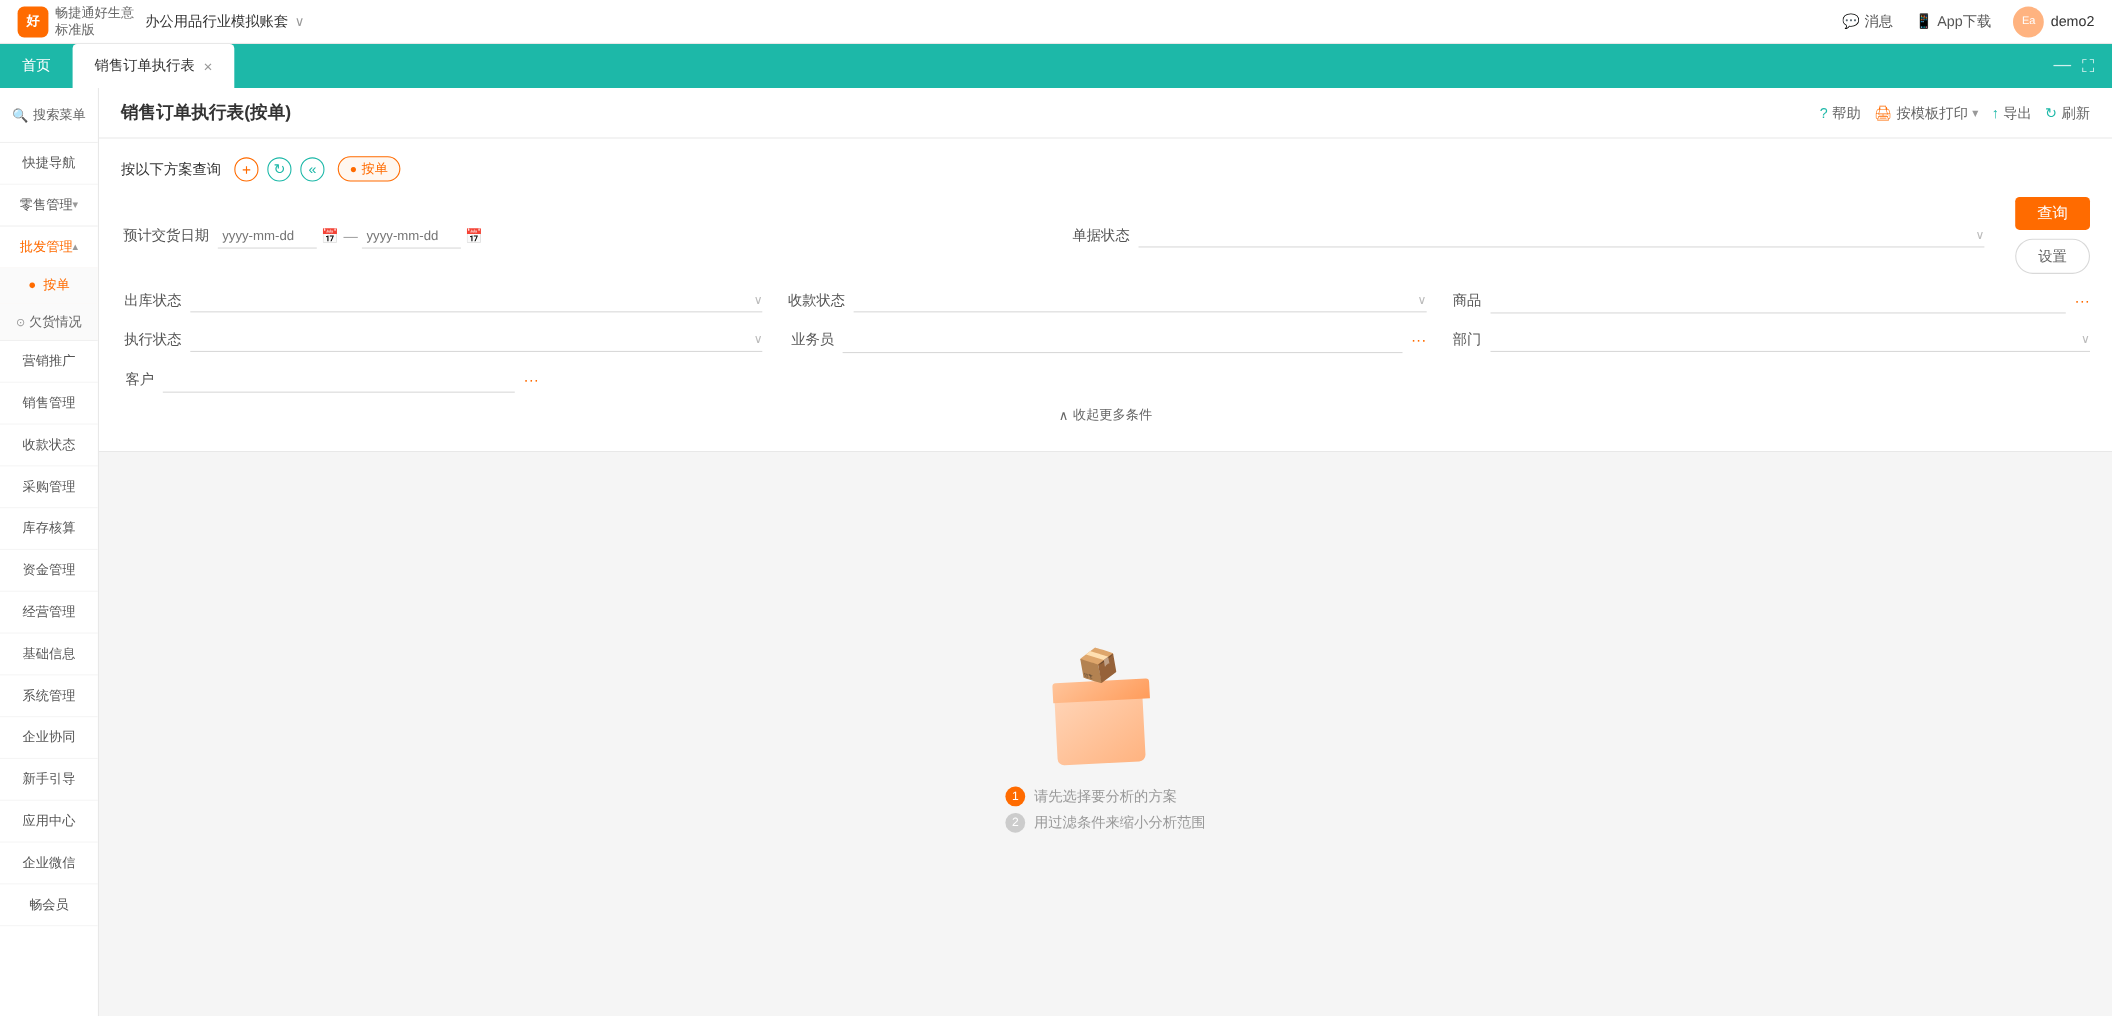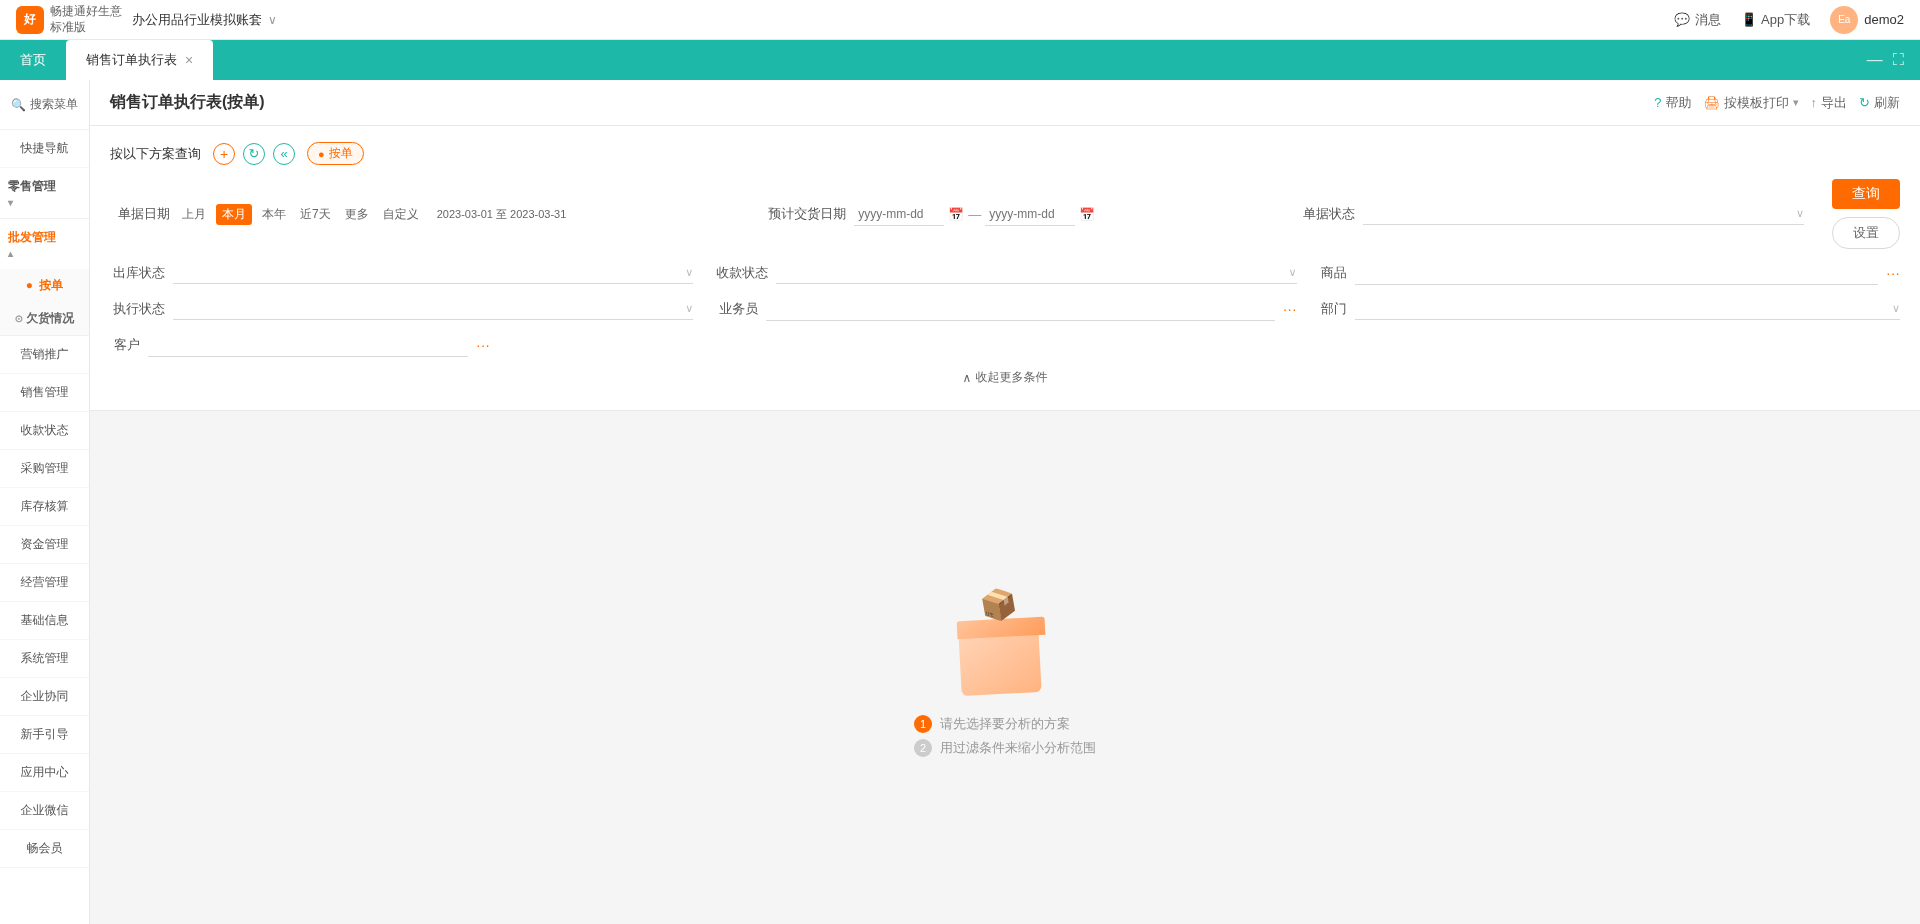--- a/index.html
+++ b/index.html
@@ -29,23 +29,23 @@
 
     
     .main-layout { display: flex; flex: 1; overflow: hidden; }
 
     
     .sidebar { width: 90px; background: #fff; border-right: 1px solid #e8e8e8; display: flex; flex-direction: column; overflow-y: auto; flex-shrink: 0; }
     .sidebar-search { padding: 10px 8px; border-bottom: 1px solid #f0f0f0; }
     .sidebar-search-btn { width: 100%; display: flex; align-items: center; justify-content: center; gap: 4px; font-size: 12px; color: #666; padding: 6px 0; cursor: pointer; }
     .sidebar-item { padding: 10px 4px; text-align: center; cursor: pointer; font-size: 12px; color: #555; border-bottom: 1px solid #f5f5f5; }
     .sidebar-group { border-bottom: 1px solid #f0f0f0; }
-    .sidebar-group-header { padding: 10px 8px; text-align: center; font-size: 12px; color: #555; cursor: pointer; display: flex; flex-direction: column; align-items: flex-start; justify-content: center; font-weight: bold; }
+    .sidebar-group-header { padding: 10px 8px; text-align: center; font-size: 12px; color: #555; cursor: pointer; display: flex; flex-direction: row; align-items: flex-start; justify-content: center; }
     .sidebar-group-header.active { color: #ff6b00; }
-    .sidebar-sub-item { padding: 8px 4px; text-align: center; font-size: 12px; color: #666; cursor: pointer; background: #fafafa; font-weight: bold; }
+    .sidebar-sub-item { padding: 8px 4px; text-align: center; font-size: 12px; color: #666; cursor: pointer; background: #fafafa; }
     .sidebar-sub-item.active { color: #ff6b00; }
     .sub-arrow { font-size: 10px; color: #999; margin-top: 2px; }
 
     
     .content-area { flex: 1; display: flex; flex-direction: column; overflow: hidden; background: #f5f5f5; }
 
     
     .page-header { background: #fff; padding: 12px 20px; display: flex; align-items: center; justify-content: space-between; border-bottom: 1px solid #e8e8e8; flex-shrink: 0; }
     .page-title { font-size: 16px; font-weight: 600; color: #333; }
     .page-actions { display: flex; align-items: center; gap: 12px; }
@@ -265,32 +265,20 @@
           <div class="plan-active-item">
             <span style="color:#ff6b00; font-size:11px;">●</span>
             <span>按单</span>
           </div>
         </div>
 
         <div class="filter-rows">
 
           <div class="filter-row">
 
-            <div class="filter-field" style="flex: 2.5;">
-              <span class="filter-label">单据日期</span>
-              <div class="date-tabs">
-                <span class="date-tab">上月</span>
-                <span class="date-tab active">本月</span>
-                <span class="date-tab">本年</span>
-                <span class="date-tab">近7天</span>
-                <span class="date-tab">更多</span>
-                <span class="date-tab">自定义</span>
-              </div>
-              <span class="date-range-label" style="font-size:11px; color:#666; margin-left:6px;">2023-03-01 至 2023-03-31</span>
-            </div>
 
             <div class="filter-field" style="flex: 2;">
               <span class="filter-label" style="min-width:80px;">预计交货日期</span>
               <div class="date-input-group">
                 <input type="text" class="date-input" style="width: 90px;" placeholder="yyyy-mm-dd">
                 <span class="date-icon">📅</span>
                 <span class="date-separator">—</span>
                 <input type="text" class="date-input" style="width: 90px;" placeholder="yyyy-mm-dd">
                 <span class="date-icon">📅</span>
               </div>

